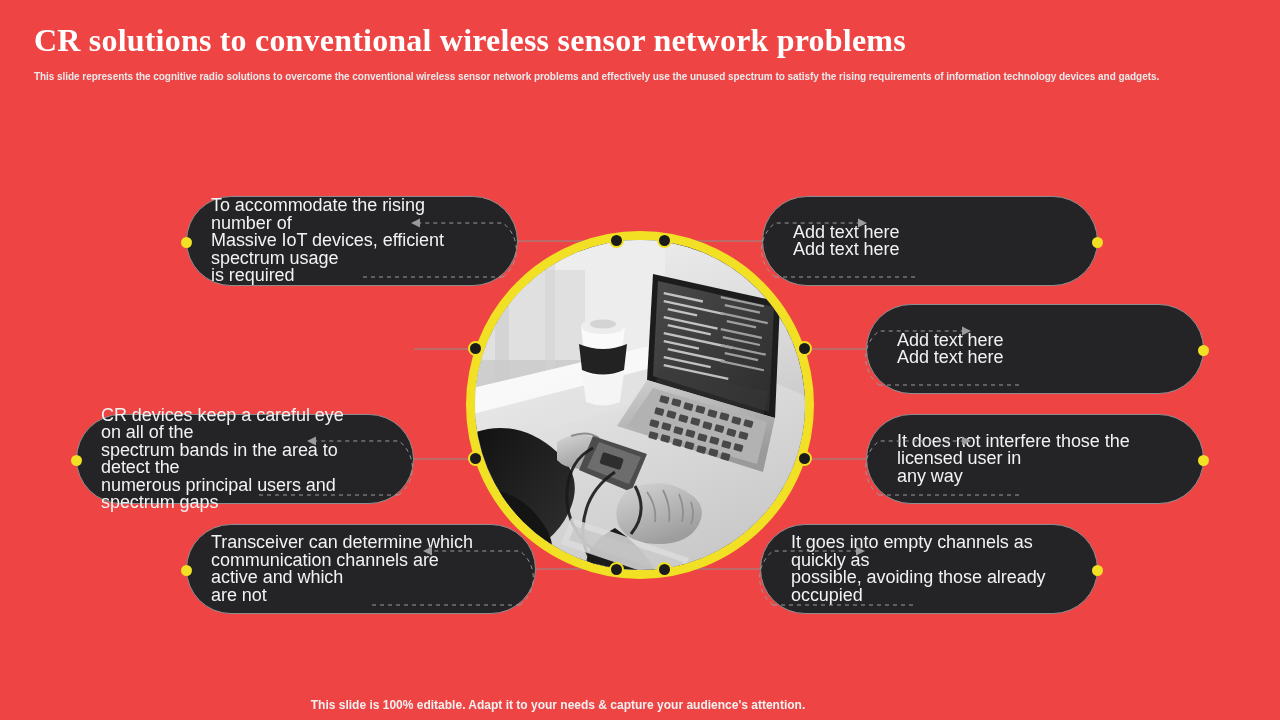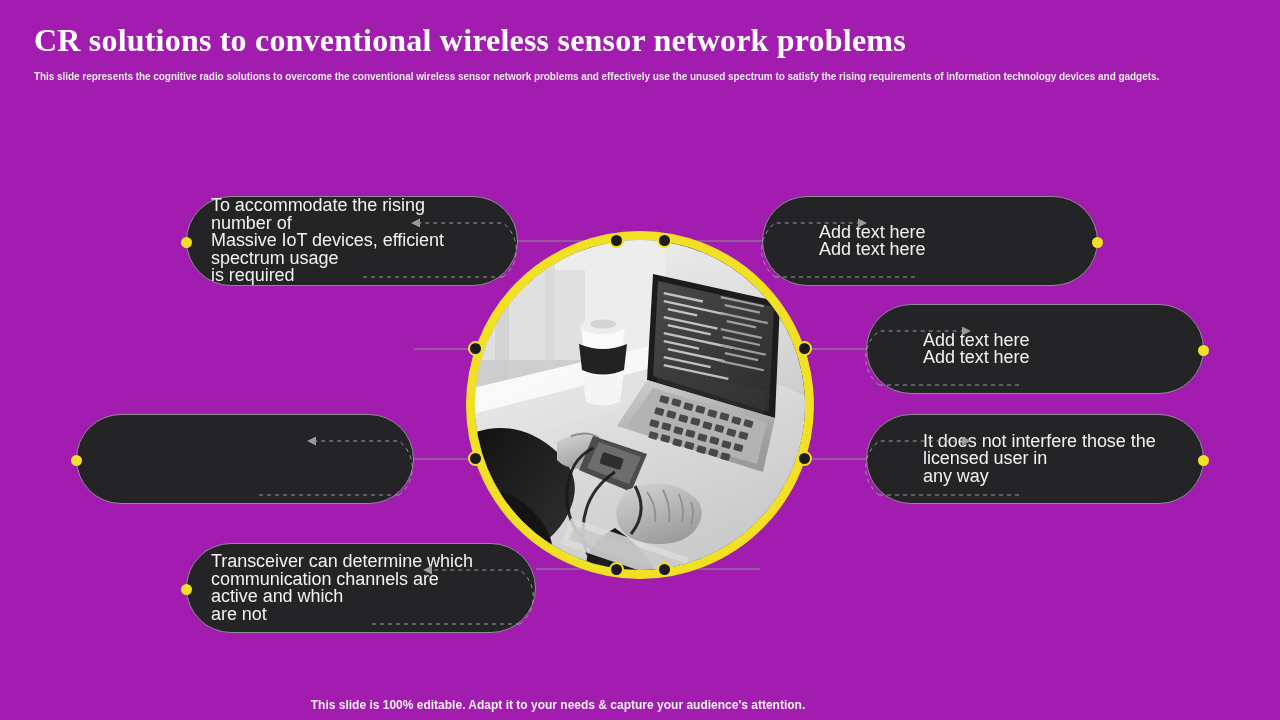--- a/index.html
+++ b/index.html
@@ -2,21 +2,21 @@
 <html><head>
 <meta charset="utf-8">
 <style>
   * { margin:0; padding:0; box-sizing:border-box; }
   html,body{ background:#1f1f21; }
   body{
     width:1280px; height:720px; position:relative; overflow:hidden;
     font-family:"Liberation Sans", sans-serif;
     color:#ffffff;
   }
-  #slide{ position:absolute; inset:0; background:#a21caf; }
+  #slide{ position:absolute; inset:0; background:#ef4444; }
 
   
   #header{ position:absolute; left:0; top:0; width:1280px; height:100px; }
   #title{
     position:absolute; left:34px; top:22px;
     font-family:"Liberation Serif", serif;
     font-size:32px; font-weight:700; letter-spacing:0.2px;
     color:#ffffff; white-space:nowrap;
   }
   #subtitle{
@@ -40,21 +40,21 @@
     position:absolute;
     border:1px solid #8d8d90;
     background:#242426;
     display:flex; align-items:center;
   }
   .pill-text{
     font-size:18px; line-height:17.5px; color:#f2f2f3;
     white-space:pre-line; letter-spacing:-0.05px;
   }
   .pill.left .pill-text{ padding-left:24px; padding-right:54px; }
-  .pill.right .pill-text{ padding-left:56px; padding-right:30px; }
+  .pill.right .pill-text{ padding-left:30px; padding-right:30px; }
 
   .pill-arc{ position:absolute; pointer-events:none; overflow:visible; }
 
   .dot{
     position:absolute; width:11px; height:11px; border-radius:50%;
     background:#F1E024;
   }
 
   
   #center-wrap{ position:absolute; left:466px; top:231px; width:348px; height:348px; }
@@ -115,24 +115,27 @@
       <div class="dot" style="left:-6px; top:39.5px;"></div>
     </div>
 
 
     <div class="pill left" style="left:76px; top:414px; width:338px; height:90px; border-radius:45px;">
       <svg class="pill-arc" style="left:118px; top:10px; width:210px; height:80px;" viewBox="0 0 210 80">
         <path d="M204 70 A34 34 0 0 0 204 16 L118 16" fill="none" stroke="#9a9a9d" stroke-width="1" stroke-dasharray="4 4"></path>
         <path d="M112 16 l9 -4.5 l0 9 Z" fill="#9a9a9d"></path>
         <path d="M204 70 L60 70" fill="none" stroke="#9a9a9d" stroke-width="1" stroke-dasharray="4 4"></path>
       </svg>
+      <div class="pill-text">CR devices keep a careful eye on all of the
+spectrum bands in the area to detect the
+numerous principal users and spectrum gaps</div>
       <div class="dot" style="left:-6px; top:39.5px;"></div>
     </div>
 
-    <div class="pill left" style="left:186px; top:543px; width:350px; height:90px; border-radius:45px;">
+    <div class="pill left" style="left:186px; top:524px; width:350px; height:90px; border-radius:45px;">
       <svg class="pill-arc" style="left:124px; top:10px; width:215px; height:80px;" viewBox="0 0 215 80">
         <path d="M209 70 A34 34 0 0 0 209 16 L118 16" fill="none" stroke="#9a9a9d" stroke-width="1" stroke-dasharray="4 4"></path>
         <path d="M112 16 l9 -4.5 l0 9 Z" fill="#9a9a9d"></path>
         <path d="M209 70 L60 70" fill="none" stroke="#9a9a9d" stroke-width="1" stroke-dasharray="4 4"></path>
       </svg>
       <div class="pill-text">Transceiver can determine which
 communication channels are active and which
 are not</div>
       <div class="dot" style="left:-6px; top:39.5px;"></div>
     </div>
@@ -163,20 +166,30 @@
       <svg class="pill-arc" style="left:6px; top:10px; width:210px; height:80px;" viewBox="0 0 210 80">
         <path d="M6 70 A34 34 0 0 1 6 16 L92 16" fill="none" stroke="#9a9a9d" stroke-width="1" stroke-dasharray="4 4"></path>
         <path d="M98 16 l-9 -4.5 l0 9 Z" fill="#9a9a9d"></path>
         <path d="M6 70 L150 70" fill="none" stroke="#9a9a9d" stroke-width="1" stroke-dasharray="4 4"></path>
       </svg>
       <div class="pill-text">It does not interfere those the licensed user in
 any way</div>
       <div class="dot" style="right:-6px; top:39.5px;"></div>
     </div>
 
+    <div class="pill right" style="left:760px; top:524px; width:338px; height:90px; border-radius:45px;">
+      <svg class="pill-arc" style="left:6px; top:10px; width:210px; height:80px;" viewBox="0 0 210 80">
+        <path d="M6 70 A34 34 0 0 1 6 16 L92 16" fill="none" stroke="#9a9a9d" stroke-width="1" stroke-dasharray="4 4"></path>
+        <path d="M98 16 l-9 -4.5 l0 9 Z" fill="#9a9a9d"></path>
+        <path d="M6 70 L150 70" fill="none" stroke="#9a9a9d" stroke-width="1" stroke-dasharray="4 4"></path>
+      </svg>
+      <div class="pill-text">It goes into empty channels as quickly as
+possible, avoiding those already occupied</div>
+      <div class="dot" style="right:-6px; top:39.5px;"></div>
+    </div>
 
     <div id="center-wrap">
       <div id="center-ring">
         <div id="photo">
           <svg viewBox="0 0 330 330" preserveAspectRatio="xMidYMid slice">
             <defs>
               <linearGradient id="bgWin" x1="0" y1="0" x2="0.3" y2="1">
                 <stop offset="0%" stop-color="#f4f4f4"></stop>
                 <stop offset="55%" stop-color="#d7d7d7"></stop>
                 <stop offset="100%" stop-color="#b9b9b9"></stop>

